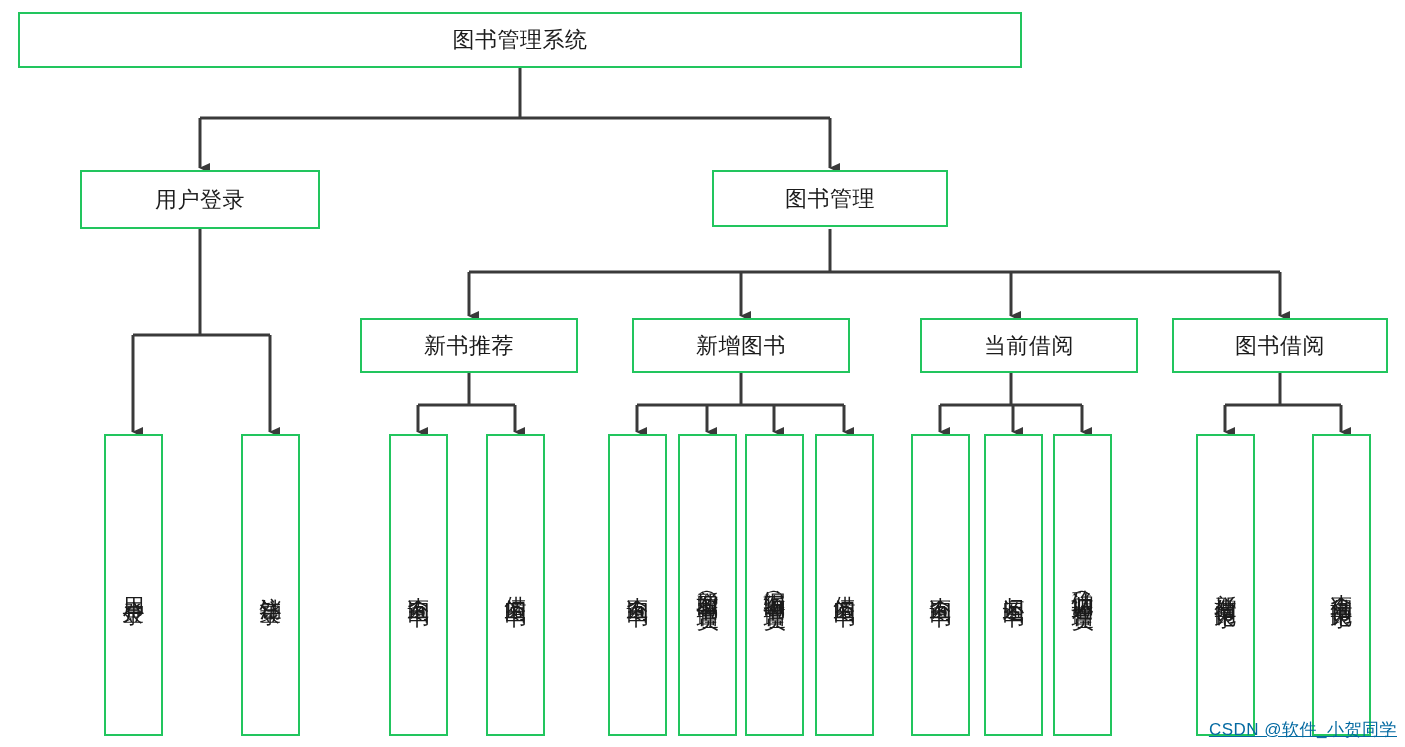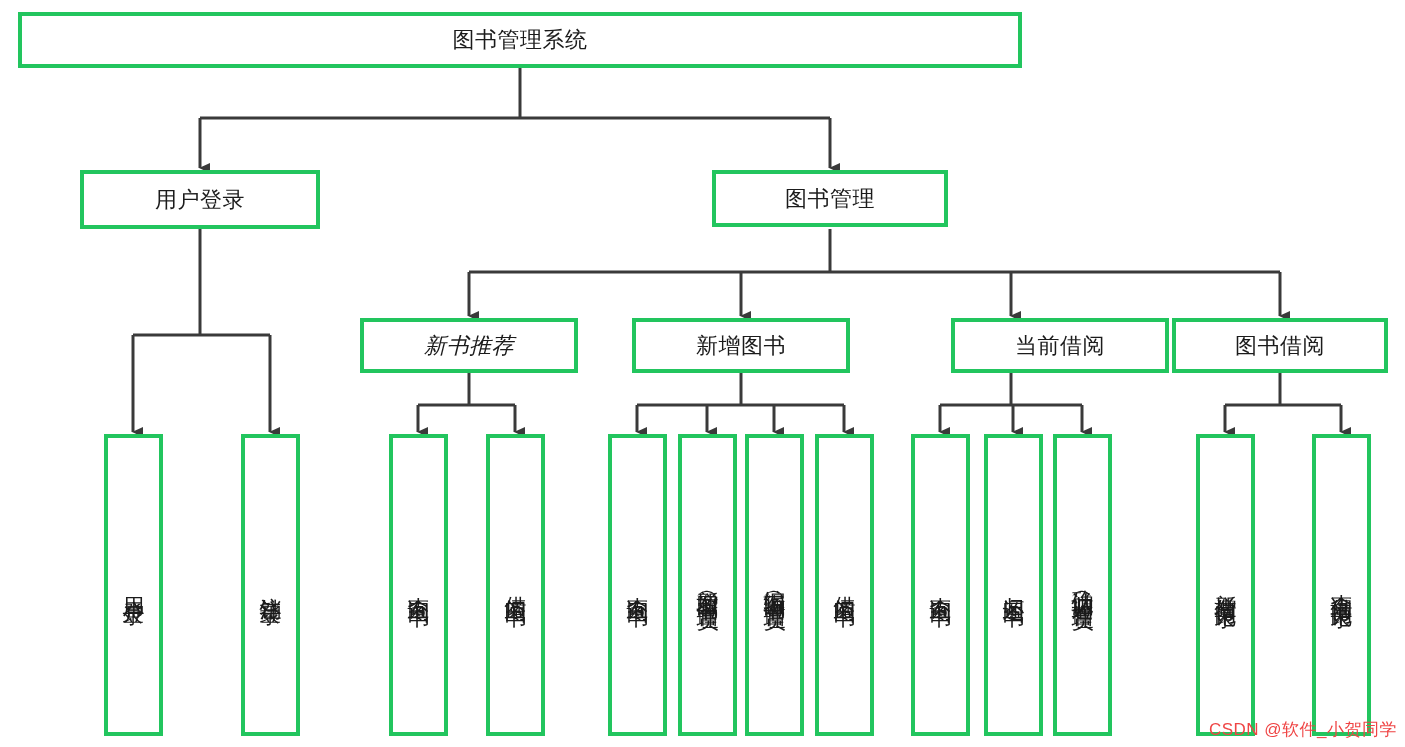--- a/index.html
+++ b/index.html
@@ -23,21 +23,21 @@
     position: absolute;
     top: 0;
     left: 0;
     width: 1405px;
     height: 747px;
   }
   .node {
     position: absolute;
     box-sizing: border-box;
     background: #ffffff;
-    border: 4px solid #22c55e;
+    border: 2px solid #22c55e;
     display: flex;
     align-items: center;
     justify-content: center;
     overflow: hidden;
   }
   .node .label {
     color: #1b1b1b;
     font-size: 21px;
     line-height: 1.15;
     letter-spacing: 0.5px;
@@ -51,25 +51,26 @@
     font-size: 22px;
     line-height: 1;
   }
   .node.root .label { font-size: 22px; }
   .node.level2 .label { font-size: 22px; }
   .node.level3 .label { font-size: 22px; }
   #watermark {
     position: absolute;
     right: 8px;
     bottom: 6px;
-    color: #ef4444;
+    color: #0369a1;
     font-size: 17px;
     letter-spacing: 0.5px;
     white-space: nowrap;
     pointer-events: none;
+    text-decoration: underline;
   }
 </style>
 </head>
 <body>
 
 <div id="diagram-root">
 
   <svg class="connectors" viewBox="0 0 1405 747" xmlns="http://www.w3.org/2000/svg">
     <defs>
       <marker id="arrowhead" markerWidth="10" markerHeight="11" refX="5" refY="10" orient="auto" markerUnits="userSpaceOnUse">
@@ -116,27 +117,27 @@
   <div id="nodes-layer">
       <div class="node root" style="left: 18px; top: 12px; width: 1004px; height: 56px;">
         <span class="label">图书管理系统</span>
       </div>
       <div class="node level2" style="left: 80px; top: 170px; width: 240px; height: 59px;">
         <span class="label">用户登录</span>
       </div>
       <div class="node level2" style="left: 712px; top: 170px; width: 236px; height: 57px;">
         <span class="label">图书管理</span>
       </div>
-      <div class="node level3" style="left: 360px; top: 318px; width: 218px; height: 55px; font-style: italic;">
+      <div class="node level3" style="left: 360px; top: 318px; width: 218px; height: 55px;">
         <span class="label">新书推荐</span>
       </div>
       <div class="node level3" style="left: 632px; top: 318px; width: 218px; height: 55px;">
         <span class="label">新增图书</span>
       </div>
-      <div class="node level3" style="left: 951px; top: 318px; width: 218px; height: 55px;">
+      <div class="node level3" style="left: 920px; top: 318px; width: 218px; height: 55px;">
         <span class="label">当前借阅</span>
       </div>
       <div class="node level3" style="left: 1172px; top: 318px; width: 216px; height: 55px;">
         <span class="label">图书借阅</span>
       </div>
       <div class="node leaf vertical" style="left: 104px; top: 434px; width: 59px; height: 302px;">
         <span class="label">用户登录</span>
       </div>
       <div class="node leaf vertical" style="left: 241px; top: 434px; width: 59px; height: 302px;">
         <span class="label">注销登录</span>

